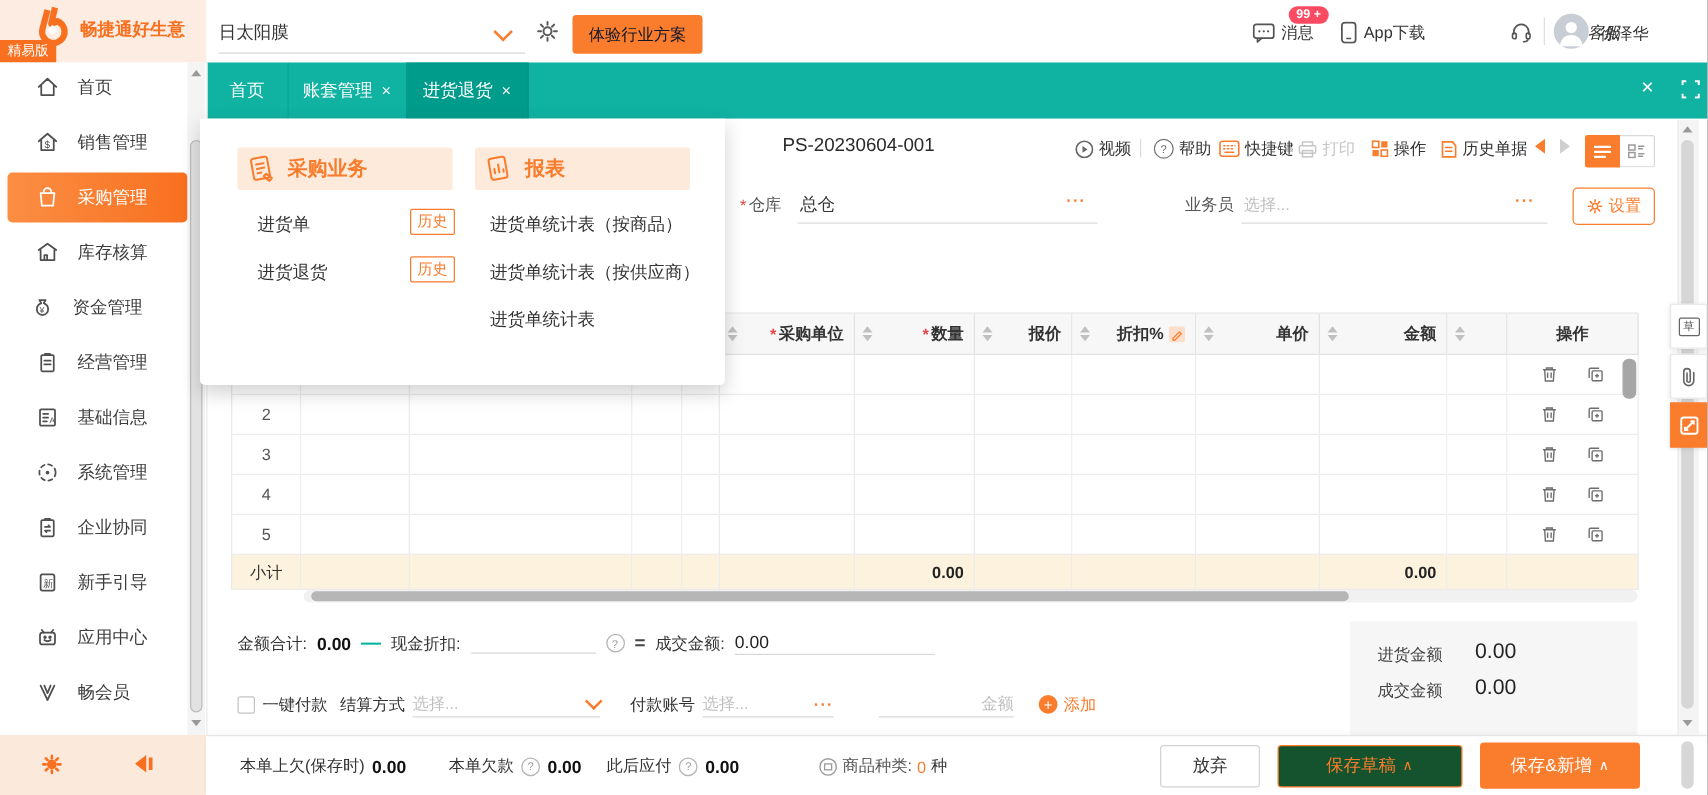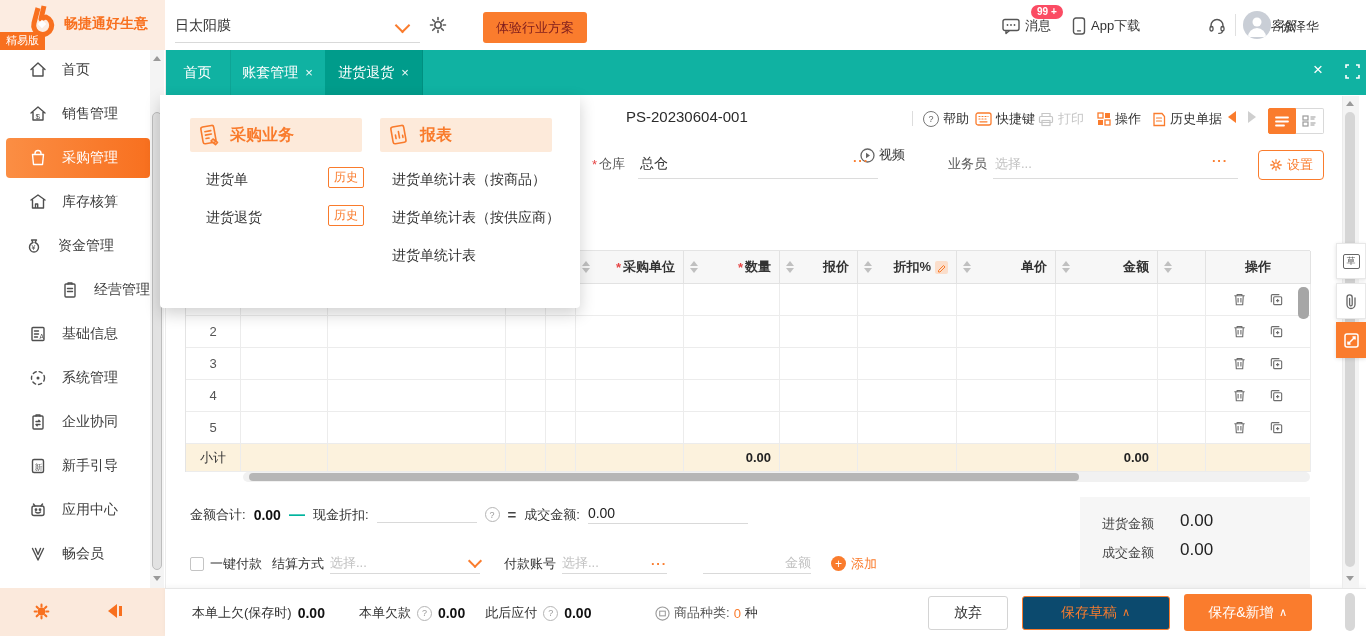--- a/index.html
+++ b/index.html
@@ -7,22 +7,22 @@
        font-family:"Liberation Sans","DejaVu Sans",sans-serif;font-size:13px;color:#333;}
   .abs{position:absolute;}
   .flex{display:flex;align-items:center;}
   svg{display:block;}
   
   .topbar{left:0;top:0;width:1366px;height:50px;background:#fff;}
   .logo-area{left:0;top:0;width:165px;height:50px;background:#fcece1;}
   .logo-text{color:#f8701f;font-weight:bold;font-size:14px;}
   .logo-badge{background:#f8701f;color:#fff;font-size:11px;padding:1px 6px 2px;}
   .acct-underline{border-bottom:1px solid #d9d9d9;}
-  .btn-trial{background:#fa7c2d;color:#7f1d1d;border:none;border-radius:3px;font-size:13px;
-             width:104px;height:31px;cursor:pointer;font-family:inherit;margin-left:25px;}
+  .btn-trial{background:#fa7c2d;color:#0f172a;border:none;border-radius:3px;font-size:13px;
+             width:104px;height:31px;cursor:pointer;font-family:inherit;}
   .badge-99{background:#fb4b63;color:#fff;font-size:10px;font-weight:bold;border-radius:9px;
             padding:1px 6px;line-height:12px;}
   .avatar{width:28px;height:28px;border-radius:50%;background:#c9ced6;overflow:hidden;}
   
   .tabbar{left:165px;top:50px;width:1201px;height:45px;background:#10b2a2;}
   .tab{height:45px;color:#fff;font-size:14px;display:flex;align-items:center;justify-content:center;
        gap:7px;border-right:1px solid rgba(0,0,0,.08);cursor:pointer;}
   .tab.active{background:#009c8b;}
   .tab-x{font-size:13px;opacity:.95;}
   
@@ -82,21 +82,21 @@
       padding:1px 5px;cursor:pointer;}
   .mic{width:26px;height:26px;}
   .mic *{stroke:#f97b2c;fill:none;stroke-width:1.6;stroke-linecap:round;stroke-linejoin:round;}
   
   .totals-box{left:1080px;top:497px;width:230px;height:91px;background:#f6f6f6;}
   .bigval{font-size:17px;color:#222;}
   .bottombar{left:165px;top:588px;width:1201px;height:48px;background:#fff;border-top:1px solid #e6e6e6;
      box-shadow:0 -2px 4px rgba(0,0,0,.04);}
   .bold-num{font-weight:bold;font-size:14px;color:#111;}
   .btn-plain{border:1px solid #d4d4d4;background:#fff;border-radius:3px;color:#333;font-size:14px;cursor:pointer;font-family:inherit;}
-  .btn-oline{border:1px solid #fa7c2d;background:#0c4a6e;border-radius:3px;color:#fa7c2d;font-size:14px;cursor:pointer;font-family:inherit;}
+  .btn-oline{border:1px solid #fa7c2d;background:#14532d;border-radius:3px;color:#fa7c2d;font-size:14px;cursor:pointer;font-family:inherit;}
   .btn-ofill{border:none;background:#fa7c2d;border-radius:3px;color:#fff;font-size:14px;cursor:pointer;font-family:inherit;}
   .caret-up-sm{display:inline-block;transform:scale(.8);margin-left:4px;}
   .chk{width:14px;height:14px;border:1px solid #c4c4c4;border-radius:2px;background:#fff;box-sizing:border-box;cursor:pointer;}
   .chk.on{background:#fa7c2d;border-color:#fa7c2d;position:relative;}
   .chk.on::after{content:"";position:absolute;left:4px;top:1px;width:4px;height:8px;
      border:solid #fff;border-width:0 2px 2px 0;transform:rotate(45deg);}
   .qmark{width:13px;height:13px;border:1px solid #b5b5b5;border-radius:50%;color:#9a9a9a;
      font-size:9px;display:inline-flex;align-items:center;justify-content:center;}
   .add-dot{width:15px;height:15px;border-radius:50%;background:#fa7c2d;color:#fff;font-size:12px;
      display:inline-flex;align-items:center;justify-content:center;line-height:1;}
@@ -192,21 +192,21 @@
       <g stroke="#fff" stroke-width="1.6" fill="none">
         <path d="M1 4V1h3M11 1h3v3M14 11v3h-3M4 14H1v-3"></path>
       </g>
     </svg>
   </div>
 
   <div class="abs" style="left:165px;top:95px;width:1201px;height:493px;background:#fff;">
 
     <span class="abs doc-number" style="left:430px;top:13px;">PS-20230604-001</span>
 
-    <div class="abs tool" style="left:695px;top:15px;margin-top:36px;">
+    <div class="abs tool" style="left:695px;top:15px;">
       <svg width="15" height="15" viewBox="0 0 15 15">
         <circle cx="7.5" cy="7.5" r="6.5" fill="none" stroke="#666" stroke-width="1.3"></circle>
         <path d="M6 4.8l4 2.7-4 2.7z" fill="#666"></path>
       </svg>
         <span>视频</span>
     </div>
     <div class="abs" style="left:747px;top:16px;width:1px;height:15px;background:#ddd;"></div>
     <div class="abs tool" style="left:758px;top:15px;">
       <span class="qmark" style="width:14px;height:14px;border-color:#777;color:#666;">?</span>
       <span>帮助</span>
@@ -598,21 +598,21 @@
         </svg>
       <span>库存核算</span>
     </div>
     <div class="side-item" style="top:176px;padding-left:24px;">
       <svg class="sic" viewBox="0 0 20 20">
           <path d="M7.5 4h5L11 6.5c2.3.9 3.5 2.8 3.5 4.8a4.5 4.5 0 0 1-4.5 4.7 4.5 4.5 0 0 1-4.5-4.7c0-2 1.2-3.9 3.5-4.8z"></path>
           <text x="7.6" y="14" font-size="7">¥</text>
         </svg>
       <span>资金管理</span>
     </div>
-    <div class="side-item" style="top:220px;justify-content:flex-end;">
+    <div class="side-item" style="top:220px;">
       <svg class="sic" viewBox="0 0 20 20">
           <rect x="5" y="4" width="10" height="13" rx="1"></rect>
           <path d="M8 4V3h4v1M7.5 8.5h5M7.5 11.5h5"></path>
         </svg>
       <span>经营管理</span>
     </div>
     <div class="side-item" style="top:264px;">
       <svg class="sic" viewBox="0 0 20 20">
           <rect x="4" y="3.5" width="12" height="13" rx="1"></rect>
           <path d="M6.5 7h4M6.5 10h4M6.5 13h3"></path>

